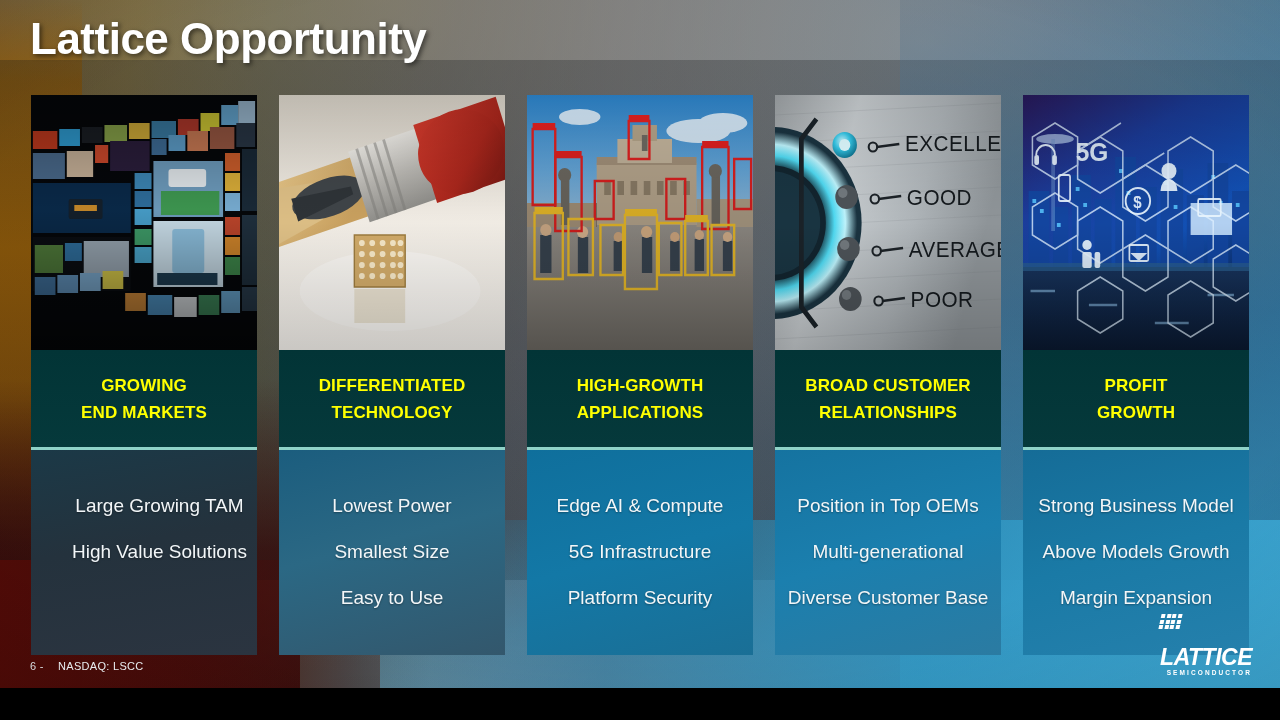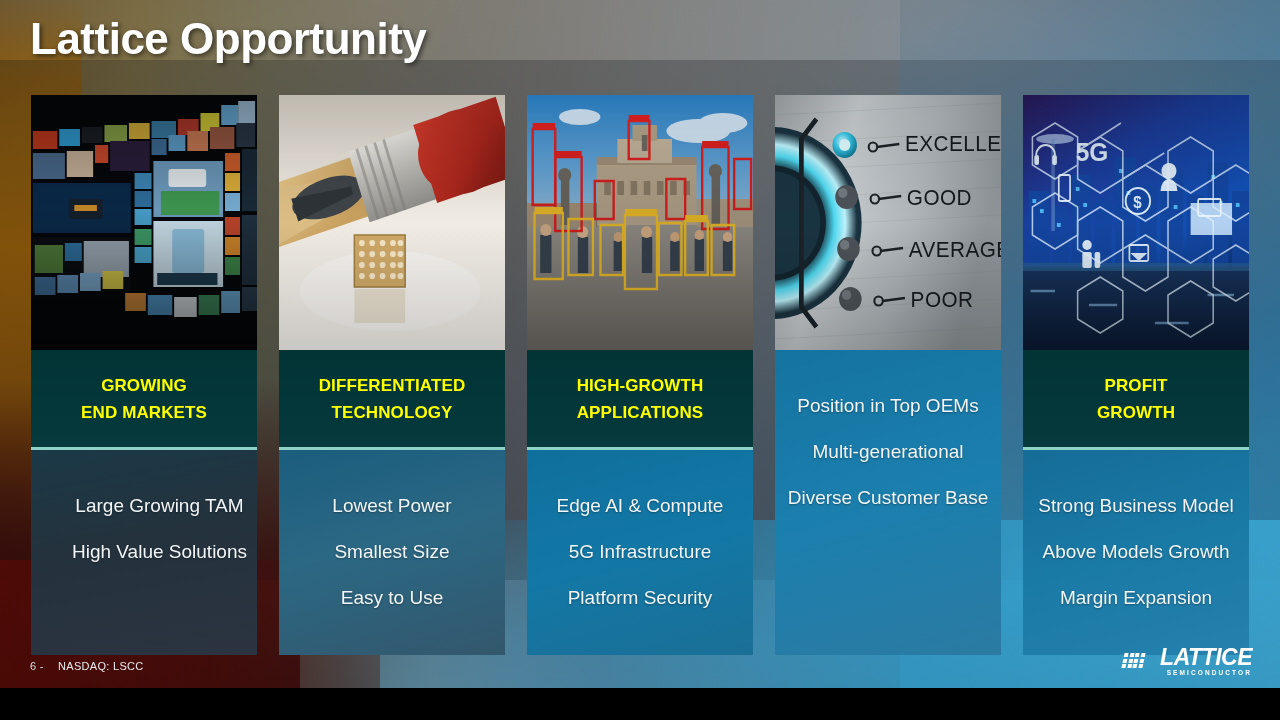--- a/index.html
+++ b/index.html
@@ -179,22 +179,22 @@
     bottom: 16px;
     color: #e8ecef;
     font-size: 11px;
     letter-spacing: 0.3px;
   }
   #logo {
     position: absolute;
     right: 28px;
     bottom: 12px;
     display: flex;
-    align-items: center;
     gap: 17px;
+    flex-direction: column;
   }
   .logo-grid {
     display: grid;
     grid-template-columns: repeat(4, 4px);
     grid-template-rows: repeat(3, 4px);
     gap: 1.5px;
     transform: skewX(-12deg);
   }
   .logo-grid i { background: #ffffff; display: block; }
   .logo-text { display: flex; flex-direction: column; line-height: 1; }
@@ -592,20 +592,24 @@
           <rect width="240" height="255" fill="url(#c4sh)"></rect>
           <defs>
             <linearGradient id="c4sh" x1="0" y1="0" x2="0" y2="1">
               <stop offset="0" stop-color="#000" stop-opacity="0.10"></stop>
               <stop offset="0.5" stop-color="#000" stop-opacity="0"></stop>
               <stop offset="1" stop-color="#000" stop-opacity="0.20"></stop>
             </linearGradient>
           </defs>
         </svg>
       </div>
+      <div class="head">
+        <div class="head-line">BROAD CUSTOMER</div>
+        <div class="head-line">RELATIONSHIPS</div>
+      </div>
       <div class="body-band">
         <div class="bullet">Position in Top OEMs</div>
         <div class="bullet">Multi-generational</div>
         <div class="bullet">Diverse Customer Base</div>
       </div>
     </div>
 
     <div class="column col5">
       <div class="photo">
         <svg viewBox="0 0 240 255" preserveAspectRatio="none">

